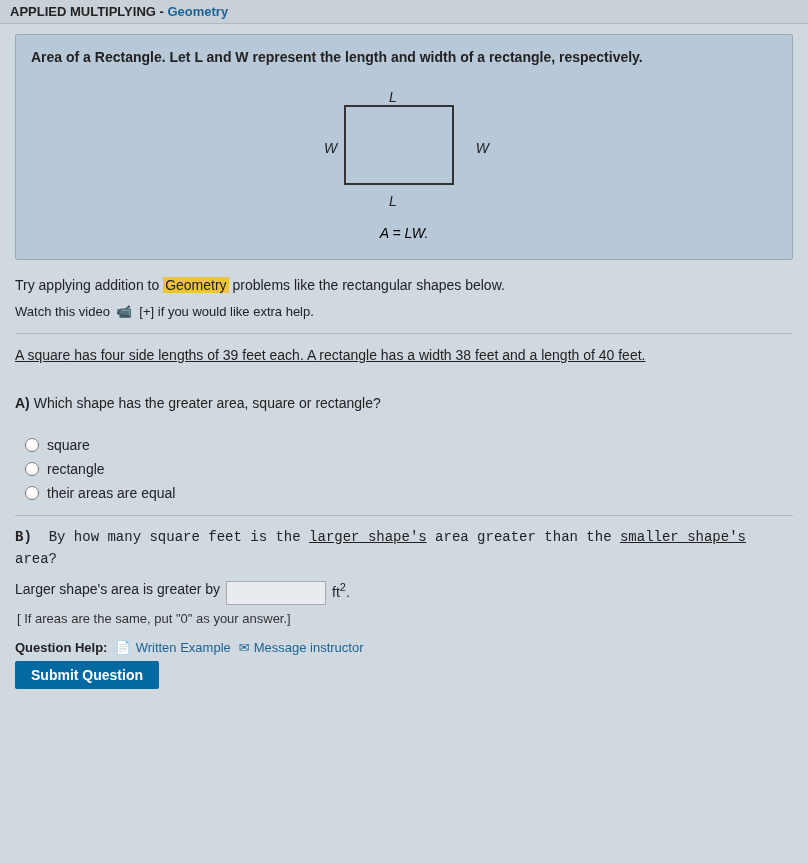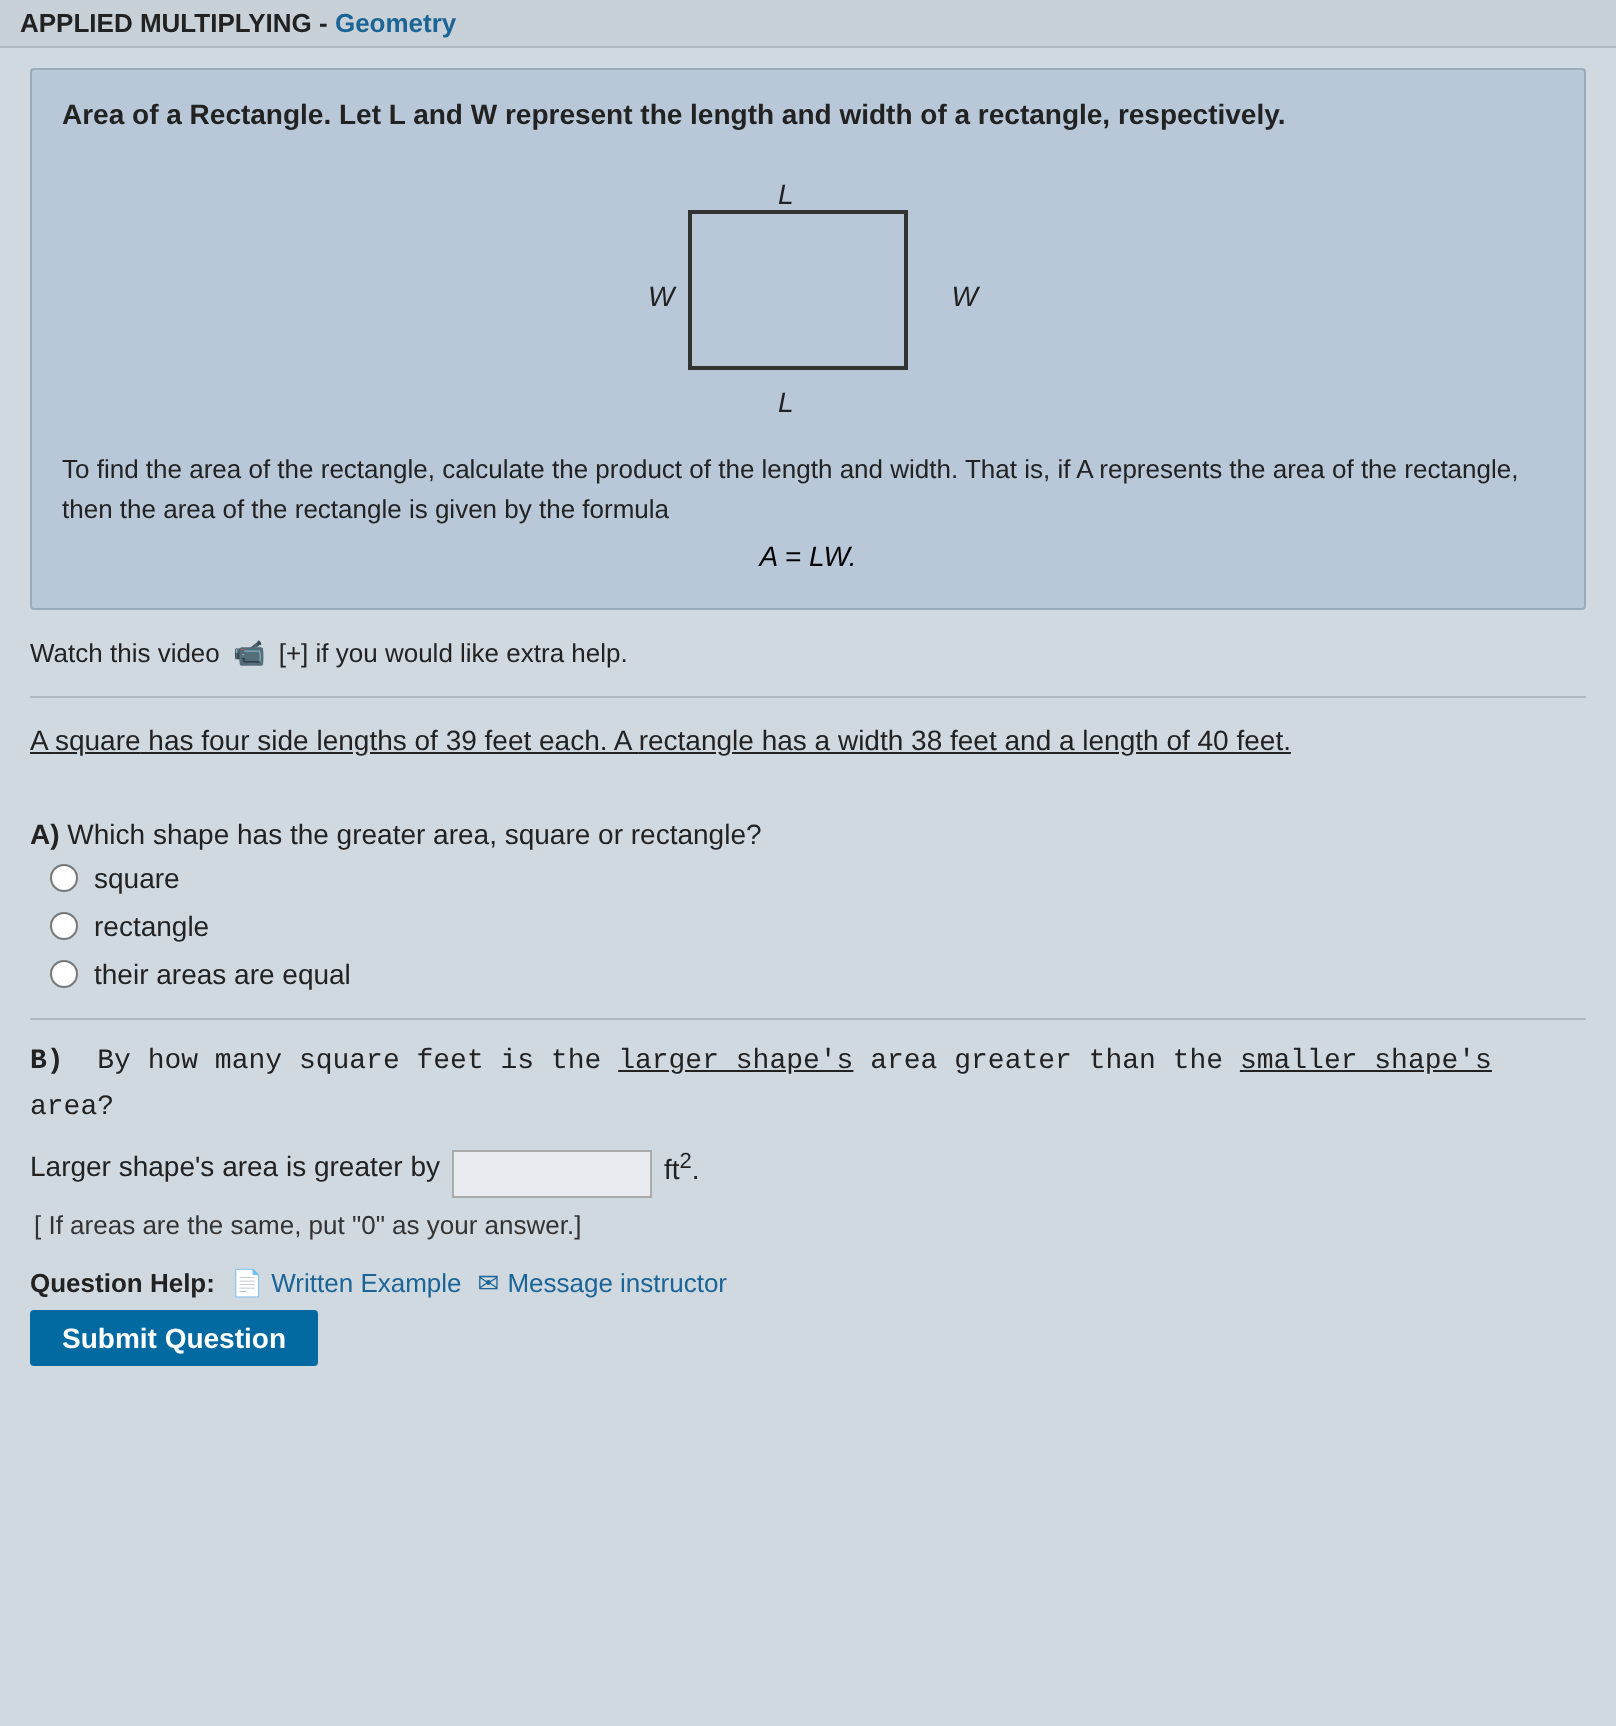--- a/index.html
+++ b/index.html
@@ -135,21 +135,21 @@
       line-height: 1.6;
       text-decoration: underline;
     }
     .underline-word {
       text-decoration: underline;
     }
     .sub-question {
       font-size: 14px;
       font-weight: bold;
       color: #222;
-      margin-bottom: 6px;
+      margin-bottom: 26px;
     }
     .radio-group {
       margin-left: 10px;
       margin-bottom: 14px;
     }
     .radio-option {
       display: flex;
       align-items: center;
       margin-bottom: 8px;
       font-size: 14px;
@@ -241,25 +241,27 @@
       </p>
       <div class="diagram-area">
         <div class="diagram-container">
           <span class="label-L-top" style="font-style:italic;">L</span>
           <div class="rect-box"></div>
           <span class="label-W-left" style="font-style:italic;">W</span>
           <span class="label-W-right" style="font-style:italic;">W</span>
           <span class="label-L-bottom" style="font-style:italic;">L</span>
         </div>
       </div>
-      <p>To find the area of the rectangle, calculate the product of the length and width. That is, if A represents the area of the rectangle, then the area of the rectangle is given by the formula</p>
       <div class="formula-line">A = LW.</div>
     </div>
 
     
+    <p class="instruction-text">
+      <span>Try applying addition to </span><span class="geo-highlight">Geometry</span><span> problems like the rectangular shapes below.</span>
+    </p>
     <p class="video-note">
       <span>Watch this video</span>
       <span style="margin:0 3px;">📹</span>
       <span>[+] if you would like extra help.</span>
     </p>
 
     <hr class="divider">
 
     
     <p class="question-text">

